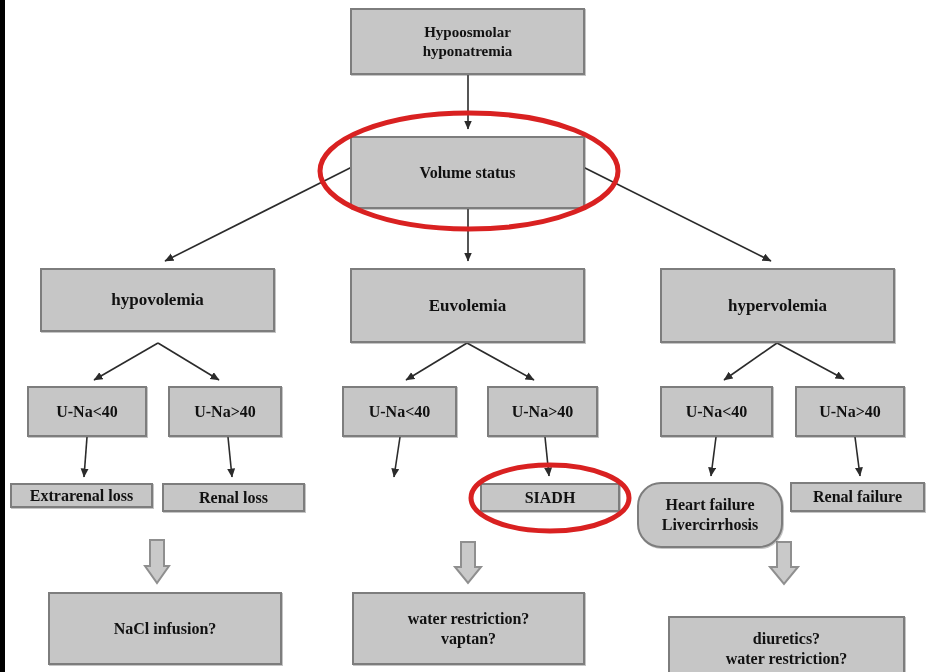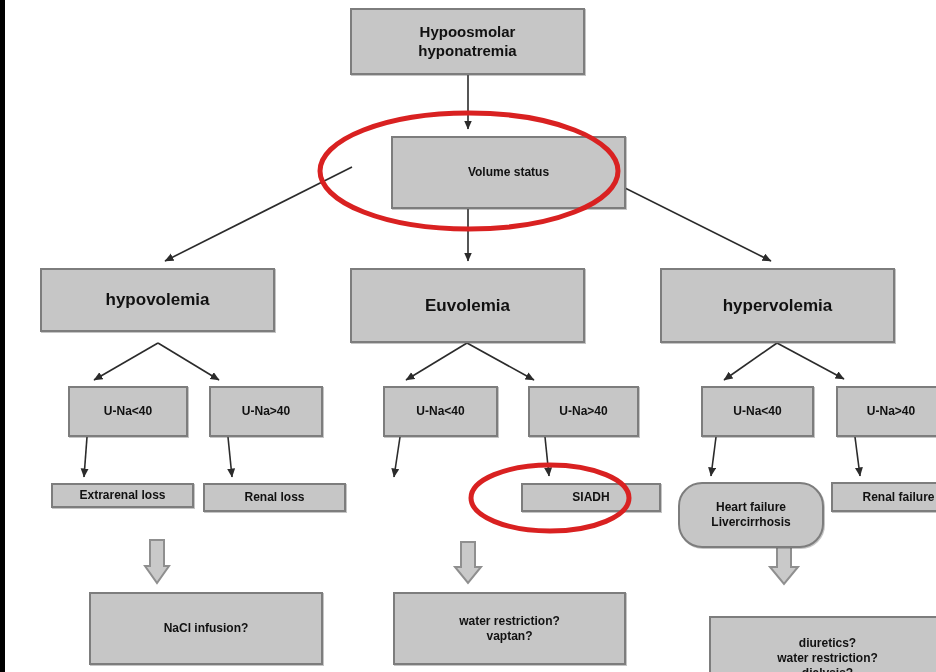--- a/index.html
+++ b/index.html
@@ -3,35 +3,35 @@
 <meta charset="utf-8">
 <style>
   :root{
     --background:#ffffff; --node_fill:#c6c6c6; --node_border:#7d7d7d;
     --highlight_ring:#d92121; --connector:#2b2b2b; --frame:#000000; --text:#111111;
     --blockarrow_fill:#c9c9c9; --blockarrow_border:#8f8f8f;
   }
   html,body{margin:0;padding:0;background:#e8e8e8;}
   .stage{
     position:relative;width:936px;height:672px;background:var(--background);
-    overflow:hidden;font-family:Liberation Sans, sans-serif;
+    overflow:hidden;font-family:Liberation Serif, serif;
   }
   .frame-left{position:absolute;left:0;top:0;width:5px;height:672px;background:var(--frame);}
   svg.layer{position:absolute;left:0;top:0;pointer-events:none;}
   .connector-layer{z-index:1;}
   .ellipse-layer{z-index:3;}
   .node{
     position:absolute;z-index:2;box-sizing:border-box;
     background:var(--node_fill);border:2px solid var(--node_border);
     display:flex;align-items:center;justify-content:center;text-align:center;
     color:var(--text);font-weight:bold;
     box-shadow:1px 1px 0 rgba(90,90,90,.35);
   }
   .node .lbl{white-space:pre-line;line-height:1.25;}
-  .fs15{font-size:15px;} .fs16{font-size:12px;margin-left:41px;} .fs17{font-size:17px;}
+  .fs15{font-size:15px;} .fs16{font-size:16px;} .fs17{font-size:17px;}
 </style>
 </head>
 <body>
 
 <div class="stage">
 
   <div class="frame-left"></div>
 
   <svg class="layer connector-layer" width="936" height="672" viewBox="0 0 936 672">
     <defs>

